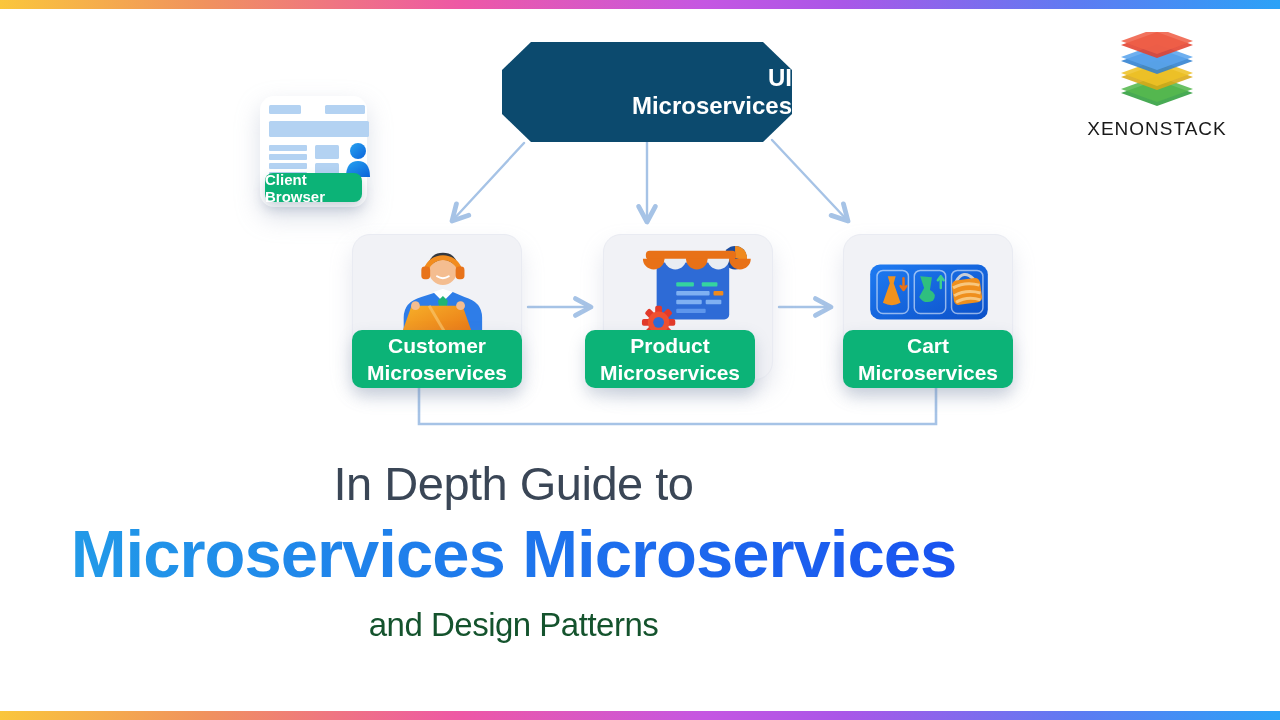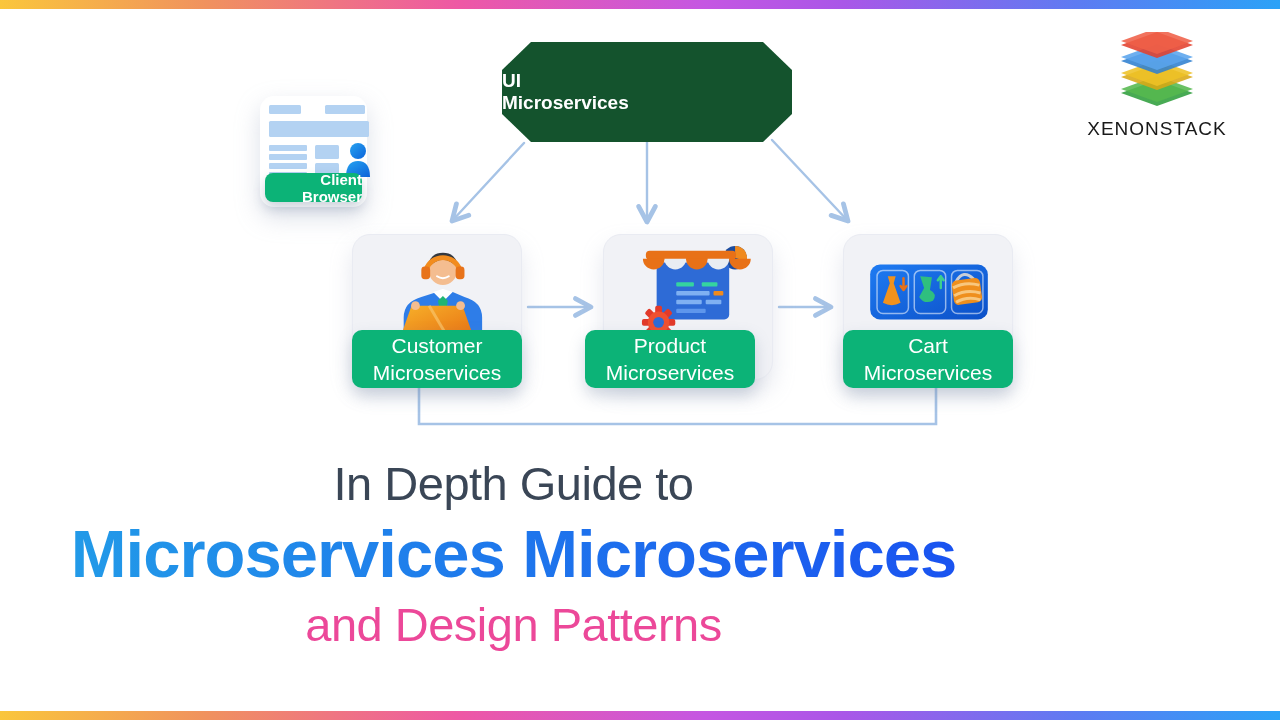--- a/index.html
+++ b/index.html
@@ -17,31 +17,30 @@
 
   
   .brand { position:absolute; right:48px; top:32px; width:150px; text-align:center; }
   .brand-name { margin-top:6px; font-size:19px; font-weight:400; color:#191919; letter-spacing:1px; }
 
   
   .connector-layer { position:absolute; left:0; top:0; width:1280px; height:720px; pointer-events:none; }
 
   .ui-node {
     position:absolute; left:502px; top:42px; width:290px; height:100px;
-    background:#14532d; color:#ffffff; display:flex; flex-direction:column;
-    align-items:flex-start; justify-content:center; text-align:center;
-    font-weight:700; font-size:19px; line-height:1.17;
+    background:#0c4a6e; color:#ffffff; display:flex; flex-direction:column;
+    align-items:flex-end; justify-content:center; text-align:center;
+    font-weight:700; font-size:24px; line-height:1.17;
     clip-path:polygon(10% 0%, 90% 0%, 100% 28%, 100% 72%, 90% 100%, 10% 100%, 0% 72%, 0% 28%);
   }
 
   .client-card {
     position:absolute; left:260px; top:96px; width:107px; height:111px;
     background:#ffffff; border-radius:14px;
     box-shadow:0 10px 25px rgba(160,170,195,.38);
-    text-align:right;
   }
   .client-card .illus { position:absolute; left:7px; top:9px; }
   .client-pill {
     position:absolute; left:5px; right:5px; bottom:5px; height:29px;
     background:#0CB377; border-radius:8px; color:#fff; font-weight:700;
     font-size:15px; display:flex; align-items:center; justify-content:center;
     box-shadow:0 6px 12px rgba(90,110,140,.30);
   }
 
   .svc-card {
@@ -51,39 +50,39 @@
   }
   .svc-card .illus { position:absolute; left:10px; top:6px; }
   .svc-card.customer { left:352px; }
   .svc-card.product  { left:603px; }
   .svc-card.cart     { left:843px; }
 
   .svc-label {
     position:absolute; top:330px; width:170px; height:58px;
     background:#0CB377; border-radius:10px; color:#ffffff;
     display:flex; flex-direction:column; align-items:center; justify-content:center;
-    font-weight:400; font-size:21px; line-height:1.3; text-align:center;
+    font-weight:700; font-size:21px; line-height:1.3; text-align:center;
     box-shadow:0 8px 16px rgba(110,130,160,.30);
   }
   .svc-label.customer { left:352px; }
   .svc-label.product  { left:585px; }
   .svc-label.cart     { left:843px; }
 
   
   .title-block {
     position:absolute; left:0; top:455px; width:1027px;
     display:flex; flex-direction:column; align-items:center; text-align:center;
   }
   .title-line1 { font-size:47px; line-height:58px; color:#3A4656; letter-spacing:-0.5px; }
   .title-line2 {
     font-size:67px; line-height:82px; font-weight:700; letter-spacing:-1px;
     background:linear-gradient(90deg,#229AE8 0%,#1A53F0 100%);
     -webkit-background-clip:text; background-clip:text; color:transparent;
   }
-  .title-line3 { font-size:47px; line-height:60px; color:#ec4899; letter-spacing:-0.5px; }
+  .title-line3 { font-size:33px; line-height:60px; color:#14532d; letter-spacing:-0.5px; }
 </style>
 </head>
 <body>
 
 <div class="accent-bar top"></div>
 <div class="accent-bar bottom"></div>
 
 <svg class="connector-layer" viewBox="0 0 1280 720">
   <defs>
     <marker id="arrow" markerWidth="12" markerHeight="12" refX="8" refY="5" orient="auto">

